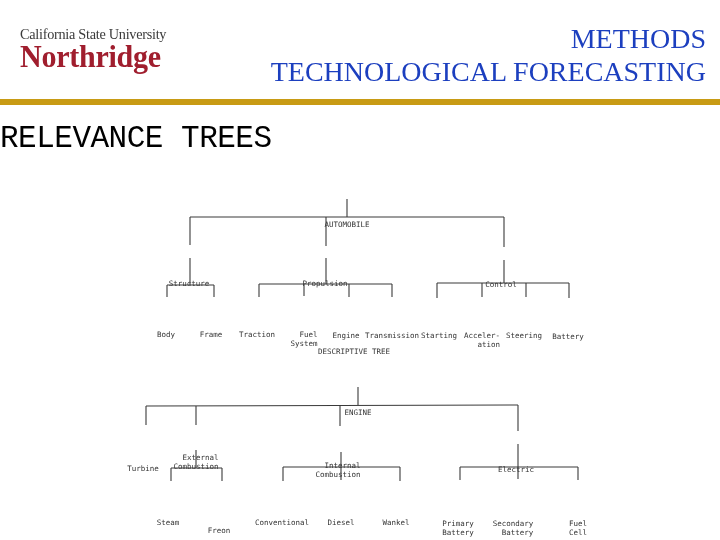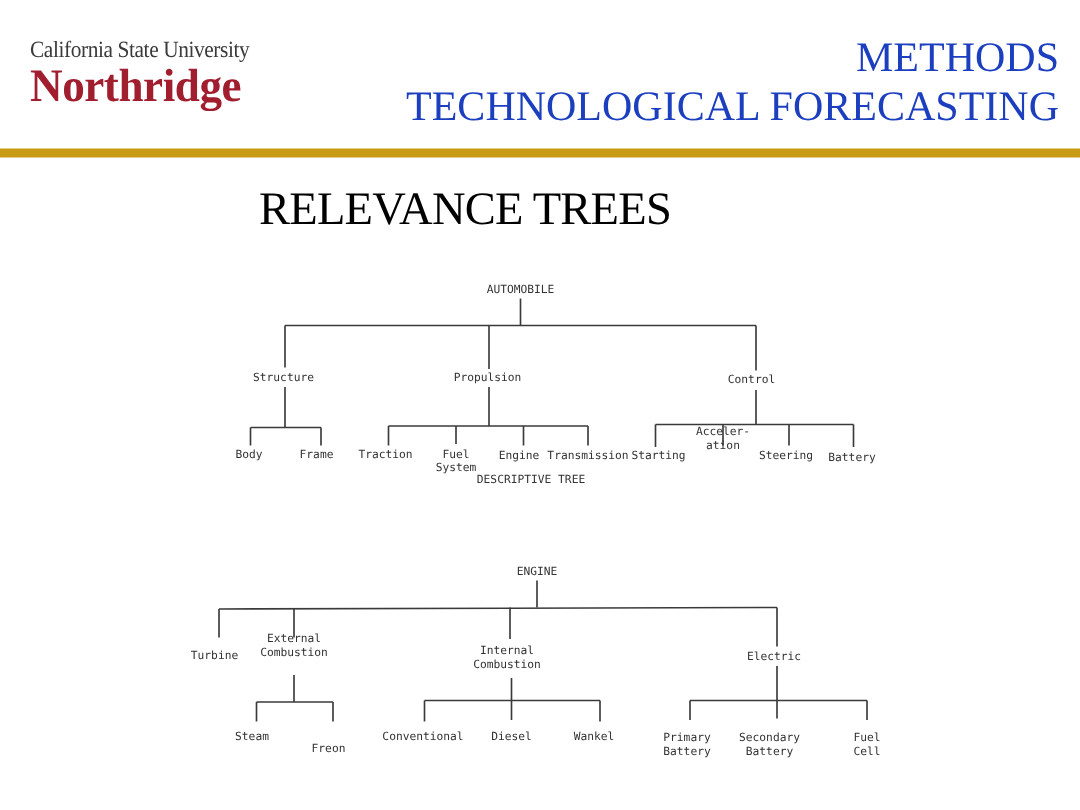--- a/index.html
+++ b/index.html
@@ -2,23 +2,23 @@
 <html><head>
   <meta charset="utf-8">
   <style>
     html, body { margin: 0; padding: 0; background: #ffffff; }
     body { width: 720px; height: 540px; position: relative; overflow: hidden; }
     .logo { position: absolute; left: 20px; top: 26px; width: 160px; }
     .logo-top { font-family: "Liberation Serif", serif; font-size: 15.5px; color: #3a3a3a; letter-spacing: -0.3px; line-height: 16px; white-space: nowrap; transform: scaleX(0.92); transform-origin: left; }
     .logo-bottom { font-family: "Liberation Serif", serif; font-weight: bold; font-size: 31px; color: #a01e2e; line-height: 30px; letter-spacing: -0.3px; white-space: nowrap; transform: scaleX(0.97); transform-origin: left; }
     .header-title { position: absolute; right: 14px; top: 22px; text-align: right; font-family: "Liberation Serif", serif; font-size: 28px; line-height: 33px; color: #1c3fbf; }
     .gold-bar { position: absolute; left: 0; top: 99px; width: 720px; height: 6px; background: #c89b14; }
-    .slide-title { position: absolute; left: 0; width: 620px; top: 121px; text-align: center; font-family: Liberation Serif, serif; font-size: 31px; color: #000; letter-spacing: -0.5px; }
+    .slide-title { position: absolute; left: 0; width: 620px; top: 121px; font-family: Liberation Mono, monospace; font-size: 31px; color: #000; letter-spacing: -0.5px; }
     .diagram { position: absolute; left: 0; top: 0; width: 720px; height: 540px; }
-    .node { position: absolute; font-family: "DejaVu Sans Mono", monospace; font-size: 7.5px; color: #333; line-height: 8.5px; text-align: center; white-space: pre; transform: translateX(-50%); }
+    .node { position: absolute; font-family: "DejaVu Sans Mono", monospace; font-size: 7.5px; color: #333; line-height: 8.5px; text-align: right; white-space: pre; transform: translateX(-50%); margin-top: 32px; }
     svg line { stroke: #3a3a3a; stroke-width: 1.1; }
   </style>
 </head>
 <body>
 
 <div class="logo">
   <div class="logo-top">California State University</div>
   <div class="logo-bottom">Northridge</div>
 </div>
 
@@ -90,21 +90,21 @@
   <div class="node" style="left:166px;top:299px">Body</div>
   <div class="node" style="left:211px;top:299px">Frame</div>
 
   <div class="node" style="left:257px;top:299px">Traction</div>
   <div class="node" style="left:304px;top:299px">Fuel
 System</div>
   <div class="node" style="left:346px;top:300px">Engine</div>
   <div class="node" style="left:392px;top:300px">Transmission</div>
 
   <div class="node" style="left:439px;top:300px">Starting</div>
-  <div class="node" style="left:482px;top:284px">Acceler-
+  <div class="node" style="left:482px;top:300px">Acceler-
 ation</div>
   <div class="node" style="left:524px;top:300px">Steering</div>
   <div class="node" style="left:568px;top:301px">Battery</div>
 
   <div class="node" style="left:354px;top:316px">DESCRIPTIVE TREE</div>
 
   <div class="node" style="left:358px;top:377px">ENGINE</div>
   <div class="node" style="left:143px;top:433px">Turbine</div>
   <div class="node" style="left:196px;top:422px">External
 Combustion</div>

